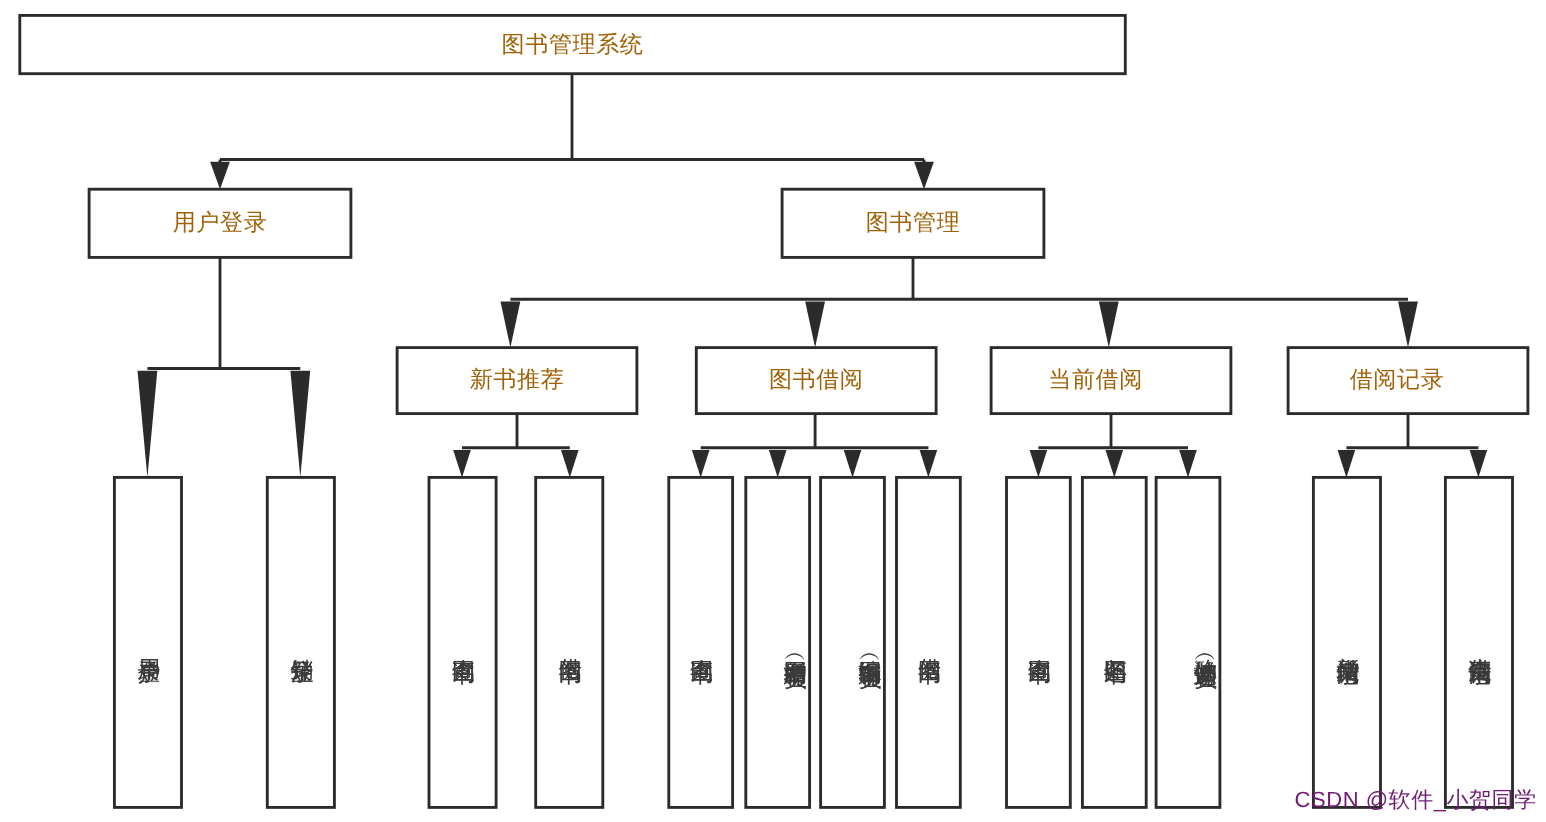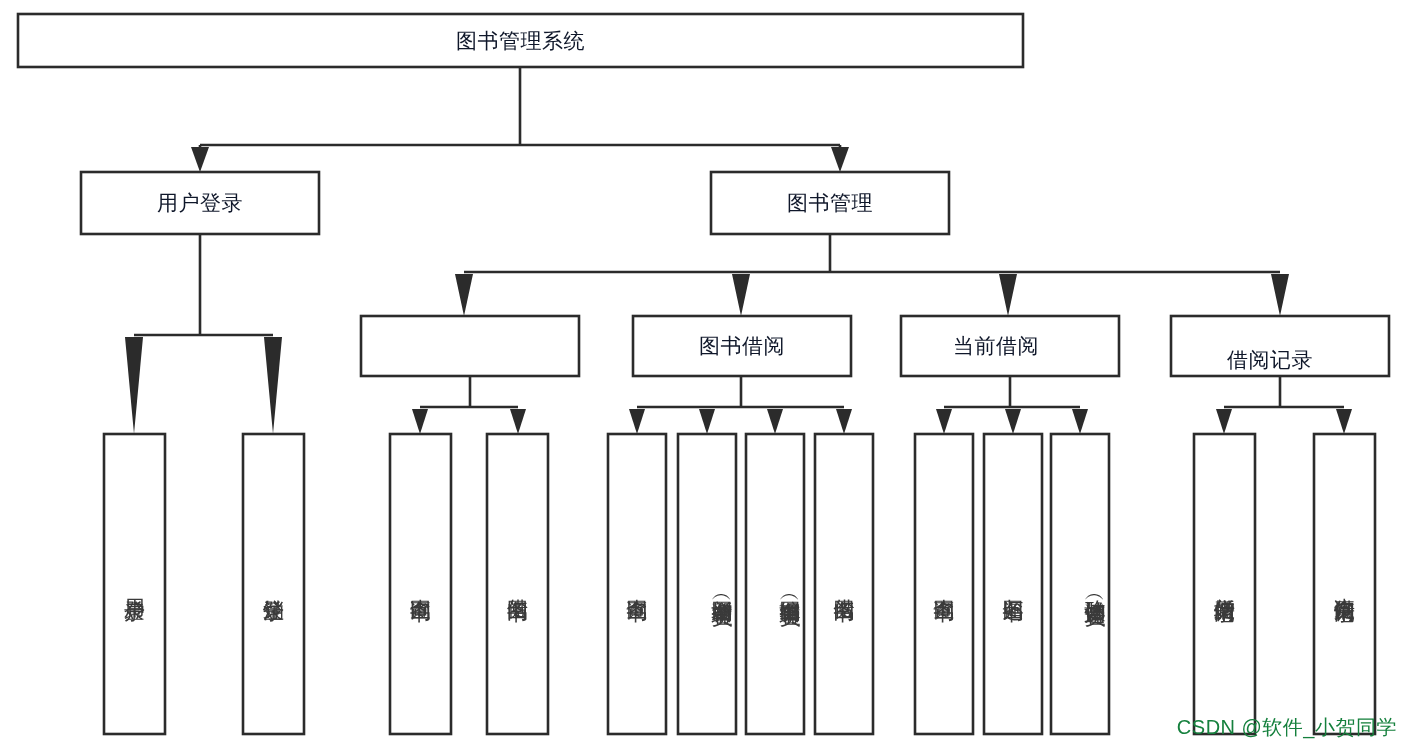--- a/index.html
+++ b/index.html
@@ -38,21 +38,21 @@
   }
   .arrow-head {
     fill: #2b2b2b;
     stroke: none;
   }
   .node-label-h {
     position: absolute;
     display: flex;
     align-items: center;
     justify-content: center;
-    color: #0f172a;
+    color: #a16207;
     font-size: 21px;
     line-height: 1.2;
     letter-spacing: 0.5px;
     white-space: nowrap;
     pointer-events: none;
   }
   .node-label-v {
     position: absolute;
     display: flex;
     align-items: center;
@@ -65,21 +65,21 @@
     pointer-events: none;
     overflow: visible;
   }
   .node-label-v.align-top {
     align-items: flex-start;
   }
   .watermark {
     position: absolute;
     right: 8px;
     bottom: 6px;
-    color: #15803d;
+    color: #701a75;
     font-size: 20px;
     letter-spacing: 0.5px;
     white-space: nowrap;
     pointer-events: none;
   }
 </style>
 </head>
 <body>
 
 <div id="diagram-root">
@@ -169,23 +169,24 @@
       <polygon class="arrow-head" points="1224,434 1216,409 1232,409"></polygon>
       <polygon class="arrow-head" points="1344,434 1336,409 1352,409"></polygon>
     </g>
   </svg>
 
   <div class="node-label-h" style="left:18px; top:14px; width:1005px; height:53px;">图书管理系统</div>
 
   <div class="node-label-h" style="left:81px; top:172px; width:238px; height:62px;">用户登录</div>
   <div class="node-label-h" style="left:711px; top:172px; width:238px; height:62px;text-align:center;">图书管理</div>
 
+  <div class="node-label-h" style="left:361px; top:316px; width:218px; height:60px;">新书推荐</div>
   <div class="node-label-h" style="left:650px; top:316px; width:184px; height:60px;text-align:center;">图书借阅</div>
   <div class="node-label-h" style="left:901px; top:316px; width:190px; height:60px;">当前借阅</div>
-  <div class="node-label-h" style="left:1171px; top:316px; width:198px; height:60px;margin-top:14px;">借阅记录</div>
+  <div class="node-label-h" style="left:1171px; top:316px; width:198px; height:60px;">借阅记录</div>
 
   <div class="node-label-v" style="left:104px; top:434px; width:61px; height:300px;">用户登录</div>
   <div class="node-label-v" style="left:243px; top:434px; width:61px; height:300px;">注销登录</div>
 
   <div class="node-label-v" style="left:390px; top:434px; width:61px; height:300px;">查询图书</div>
   <div class="node-label-v" style="left:487px; top:434px; width:61px; height:300px;">借阅图书</div>
 
   <div class="node-label-v" style="left:608px; top:434px; width:58px; height:300px;">查询图书</div>
   <div class="node-label-v align-top" style="left:678px; top:440px; width:58px; height:294px;">新增图书（管理员）</div>
   <div class="node-label-v align-top" style="left:746px; top:440px; width:58px; height:294px;">编辑图书（管理员）</div>

